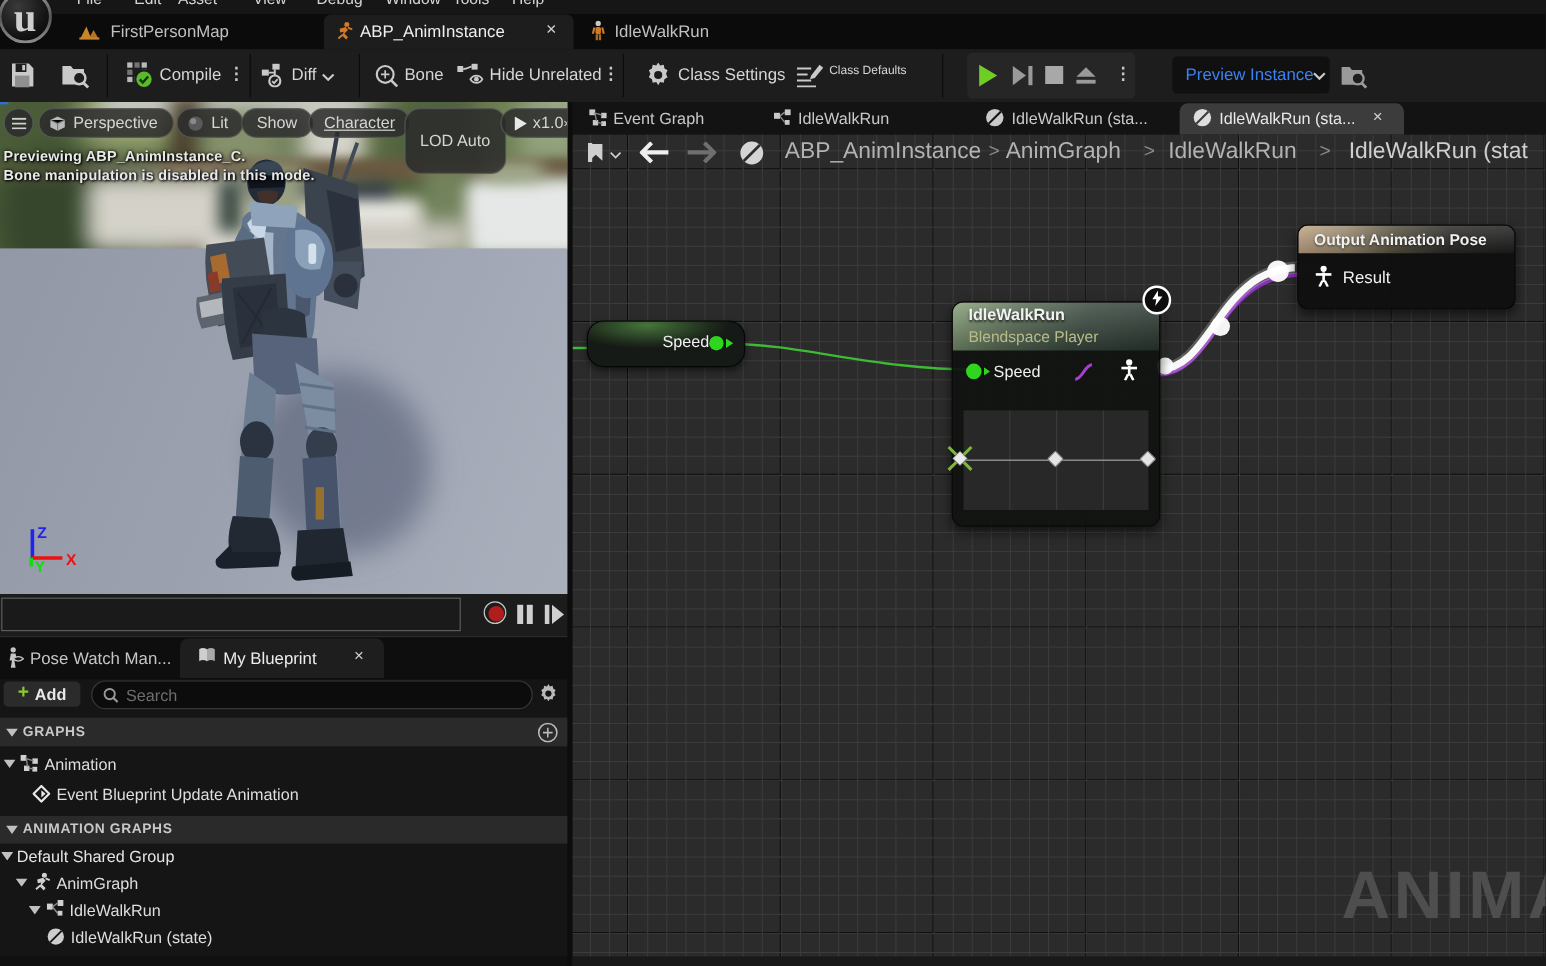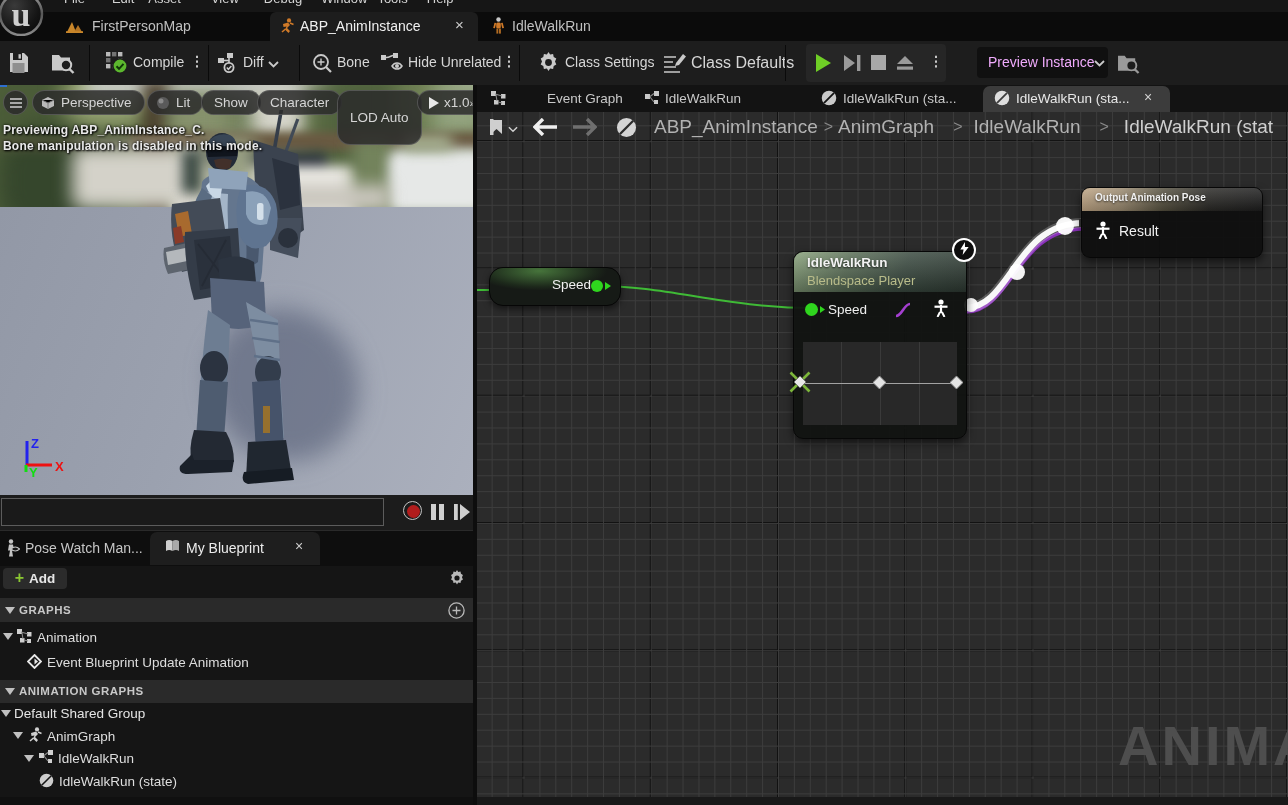--- a/index.html
+++ b/index.html
@@ -130,40 +130,40 @@
   <svg class="abs" style="left:538px;top:11px;" width="21" height="21" viewBox="0 0 21 21">
     <path d="M10.5 0 l1.6 2.6 3-.6 .6 3 2.6 1.6 -1.3 2.9 1.3 2.9 -2.6 1.6 -.6 3 -3-.6 -1.6 2.6 -1.6-2.6 -3 .6 -.6-3 -2.6-1.6 1.3-2.9 -1.3-2.9 2.6-1.6 .6-3 3 .6 Z" fill="#c9c9c9"></path>
     <circle cx="10.5" cy="10.5" r="3.4" fill="#1d1d1d"></circle>
   </svg>
   <div class="abs" style="left:565px;top:13px;color:#d6d6d6;font-size:14px;">Class Settings</div>
 
   <svg class="abs" style="left:664px;top:12px;" width="22" height="20" viewBox="0 0 22 20">
     <path d="M0 4 h12 M0 9 h9 M0 14 h12 M0 19 h16" stroke="#c9c9c9" stroke-width="1.7"></path>
     <path d="M12 10 L19 1 L22 3.5 L15 12 L11 13 Z" fill="#c9c9c9"></path>
   </svg>
-  <div class="abs" style="left:691px;top:13px;color:#d6d6d6;font-size:16px;">Class Defaults</div>
+  <div class="abs" style="left:691px;top:13px;color:#d6d6d6;font-size:10px;">Class Defaults</div>
   <div class="abs" style="left:785px;top:4px;width:1px;height:36px;background:#0a0a0a;"></div>
 
   <div class="abs" style="left:806px;top:3px;width:140px;height:38px;background:#262626;border-radius:4px;"></div>
   <svg class="abs" style="left:813px;top:12px;" width="20" height="20" viewBox="0 0 20 20">
       <path d="M3 1 L18 10 L3 19 Z" fill="#6fce26"></path>
     </svg>
   <svg class="abs" style="left:843px;top:13px;" width="19" height="18" viewBox="0 0 19 18">
       <path d="M1 1 L12 9 L1 17 Z" fill="#9a9a9a"></path>
       <rect x="14" y="1" width="3.4" height="16" fill="#9a9a9a"></rect>
     </svg>
   <rect class="abs" style="left:871px;top:14px;width:15px;height:15px;background:#a8a8a8;"></rect>
   <svg class="abs" style="left:896px;top:13px;" width="18" height="17" viewBox="0 0 18 17">
       <path d="M1 10 L9 2 L17 10 Z" fill="#9a9a9a"></path>
       <rect x="1" y="12.5" width="16" height="3.2" fill="#9a9a9a"></rect>
     </svg>
   <div class="abs" style="left:929px;top:12px;color:#c9c9c9;font-size:14px;font-weight:bold;">⋮</div>
 
   <div class="abs" style="left:977px;top:6px;width:131px;height:31px;background:#101010;border-radius:4px;"></div>
-  <div class="abs" style="left:988px;top:13px;color:#f0abfc;font-size:14px;">Preview Instance</div>
+  <div class="abs" style="left:988px;top:13px;color:#3b82f6;font-size:14px;">Preview Instance</div>
   <svg class="abs" style="left:1094px;top:19px;" width="11" height="7" viewBox="0 0 11 7">
       <path d="M1 1 l4.5 4.5 L10 1" stroke="#c9c9c9" stroke-width="1.8" fill="none"></path>
     </svg>
   <svg class="abs" style="left:1117px;top:12px;" width="24" height="21" viewBox="0 0 25 22">
     <path d="M1 3 h7 l2 2.5 h9 v13 h-18 Z" fill="#9a9a9a"></path>
     <circle cx="15" cy="13" r="5.2" fill="#1d1d1d" stroke="#9a9a9a" stroke-width="2"></circle>
     <line x1="18.5" y1="17" x2="22.5" y2="21" stroke="#9a9a9a" stroke-width="2.4"></line>
   </svg>
 </div>
 
@@ -271,21 +271,21 @@
       Perspective
     </div>
     <div class="abs row" style="left:147px;top:0;height:23px;padding:0 12px 0 8px;background:rgba(42,42,42,.85);border:1px solid rgba(130,130,130,.45);border-radius:13px;">
       <svg width="14" height="14" viewBox="0 0 14 14" style="margin-right:6px;">
           <circle cx="7" cy="7" r="6" fill="#5a5a5a"></circle>
           <circle cx="5" cy="5" r="2.5" fill="#8a8a8a"></circle>
         </svg>
       Lit
     </div>
     <div class="abs row" style="left:201px;top:0;height:23px;padding:0 12px;background:rgba(42,42,42,.85);border:1px solid rgba(130,130,130,.45);border-radius:13px;">Show</div>
-    <div class="abs row" style="left:257px;top:0;height:23px;padding:0 12px;background:rgba(42,42,42,.85);border:1px solid rgba(130,130,130,.45);border-radius:13px;">Character</div>
+    <div class="abs row" style="left:257px;top:0;height:23px;padding:0 12px;background:rgba(42,42,42,.85);border:1px solid rgba(130,130,130,.45);border-radius:13px;text-decoration:underline;">Character</div>
     <div class="abs row" style="left:337px;top:0;height:23px;padding:15px 12px;background:rgba(42,42,42,.85);border:1px solid rgba(130,130,130,.45);border-radius:13px;">LOD Auto</div>
     <div class="abs row" style="left:417px;top:0;height:23px;padding:0 10px;background:rgba(42,42,42,.85);border:1px solid rgba(130,130,130,.45);border-radius:13px;">
       <svg width="11" height="12" viewBox="0 0 11 12" style="margin-right:5px;">
           <path d="M1 0 L11 6 L1 12 Z" fill="#e8e8e8"></path>
         </svg>
       x1.0<span style="font-size:11px;">»</span>
     </div>
   </div>
 
   <div class="abs" style="left:3px;top:38px;color:#e9e9e9;font-size:12px;font-weight:bold;letter-spacing:.2px;text-shadow:1px 1px 2px #000,0 0 3px #000;">Previewing ABP_AnimInstance_C.</div>
@@ -327,20 +327,27 @@
   <div class="abs" style="left:25px;top:10px;color:#c6c6c6;font-size:14px;">Pose Watch Man...</div>
   <svg class="abs" style="left:165px;top:9px;" width="15" height="14" viewBox="0 0 15 14">
     <path d="M1 2 Q4 0 7.5 2 L7.5 12 Q4 10 1 12 Z" fill="#cfcfcf"></path>
       <path d="M14 2 Q11 0 7.5 2 L7.5 12 Q11 10 14 12 Z" fill="#a9a9a9"></path>
   </svg>
   <div class="abs" style="left:186px;top:10px;color:#ececec;font-size:14px;">My Blueprint</div>
   <div class="abs" style="left:295px;top:8px;color:#cfcfcf;font-size:14px;">×</div>
 
   <div class="abs row" style="left:3px;top:38px;width:64px;height:21px;background:#2b2b2b;border-radius:4px;justify-content:center;color:#e8e8e8;font-size:13.5px;font-weight:bold;">
     <span style="color:#8bc832;font-size:16px;font-weight:bold;margin-right:5px;margin-top:-2px;">+</span>Add
+  </div>
+  <div class="abs row" style="left:76px;top:37px;width:366px;height:22px;background:#0c0c0c;border:1px solid #383838;border-radius:12px;">
+    <svg style="margin-left:9px;" width="13" height="13" viewBox="0 0 13 13">
+        <circle cx="5.4" cy="5.4" r="4.3" fill="none" stroke="#9a9a9a" stroke-width="1.6"></circle>
+        <line x1="8.6" y1="8.6" x2="12" y2="12" stroke="#9a9a9a" stroke-width="1.8"></line>
+      </svg>
+    <span style="color:#6e6e6e;font-size:13.5px;margin-left:6px;">Search</span>
   </div>
   <svg class="abs" style="left:449px;top:40px;" width="16" height="16" viewBox="0 0 21 21">
     <path d="M10.5 0 l1.6 2.6 3-.6 .6 3 2.6 1.6 -1.3 2.9 1.3 2.9 -2.6 1.6 -.6 3 -3-.6 -1.6 2.6 -1.6-2.6 -3 .6 -.6-3 -2.6-1.6 1.3-2.9 -1.3-2.9 2.6-1.6 .6-3 3 .6 Z" fill="#b9b9b9"></path>
     <circle cx="10.5" cy="10.5" r="3.4" fill="#151515"></circle>
   </svg>
 
   <div class="abs" style="left:0;top:68px;width:473px;height:24px;background:#2a2a2a;"></div>
   <svg class="abs" style="left:5px;top:77px;" width="10" height="7" viewBox="0 0 10 7">
       <path d="M0 0 h10 L5 7 Z" fill="#c0c0c0"></path>
     </svg>
@@ -425,21 +432,21 @@
   <div class="abs" style="left:506px;top:1px;width:187px;height:26px;background:#3c3c3c;border-radius:7px 7px 0 0;"></div>
   <svg class="abs" style="left:14px;top:6px;" width="15" height="15" viewBox="0 0 15 15">
     <g fill="#c9c9c9">
         <rect x="0" y="0" width="5" height="5"></rect>
         <rect x="10" y="3" width="4.5" height="4.5"></rect>
         <rect x="3" y="9" width="4.5" height="4.5"></rect>
         <rect x="10" y="10" width="4" height="4"></rect>
       </g>
     <path d="M4 3 L11 5 M5 4 L6 10 M7 11 L11 12" stroke="#8a8a8a" stroke-width="1.1"></path>
   </svg>
-  <div class="abs" style="left:34px;top:6px;color:#c9c9c9;font-size:13.5px;margin-left:36px;">Event Graph</div>
+  <div class="abs" style="left:34px;top:6px;color:#c9c9c9;font-size:13.5px;">Event Graph</div>
   <svg class="abs" style="left:168px;top:6px;" width="14" height="14" viewBox="0 0 14 14">
     <rect x="0" y="3" width="5" height="5" fill="#c9c9c9"></rect>
       <rect x="9" y="0" width="5" height="5" fill="#c9c9c9"></rect>
       <rect x="9" y="9" width="4" height="4" fill="#c9c9c9"></rect>
     <path d="M5 5.5 L9 2.5 M5 6 L9 11" stroke="#8a8a8a" stroke-width="1.2"></path>
   </svg>
   <div class="abs" style="left:188px;top:6px;color:#c9c9c9;font-size:13.5px;">IdleWalkRun</div>
   <svg class="abs" style="left:344px;top:5px;" width="16" height="16" viewBox="0 0 15 15">
     <circle cx="7.5" cy="7.5" r="6.8" fill="#c9c9c9"></circle>
       <path d="M2.7 12.3 L12.3 2.7" stroke="#131313" stroke-width="1.6"></path>
@@ -542,21 +549,21 @@
 
   <div class="abs" style="left:475px;top:153px;width:20px;height:20px;background:#0d0d0d;border:2.6px solid #fff;border-radius:50%;"></div>
   <svg class="abs" style="left:483px;top:157px;" width="9" height="13" viewBox="0 0 9 14">
       <path d="M5 0 L0 8 L3.5 8 L2.5 14 L9 5.5 L5 5.5 Z" fill="#fff"></path>
     </svg>
 
   <div class="abs" style="left:604px;top:102px;width:180px;height:69px;background:rgba(14,14,14,.93);border:1px solid #070707;border-radius:9px;box-shadow:0 4px 9px rgba(0,0,0,.55);overflow:hidden;">
     <div class="abs" style="left:0;top:0;width:100%;height:23px;background:linear-gradient(90deg,#c0a685 0%,#9a8a70 22%,#55503f 45%,#2a2926 70%,#1e1e1e 100%);">
       <div class="abs" style="left:0;top:0;width:100%;height:100%;background:linear-gradient(rgba(255,255,255,.16),rgba(0,0,0,.2));"></div>
     </div>
-    <div class="abs" style="left:13px;top:4px;color:#f0f0f0;font-size:10px;font-weight:bold;text-shadow:0 1px 2px rgba(0,0,0,.6);">Output Animation Pose</div>
+    <div class="abs" style="left:13px;top:4px;color:#f0f0f0;font-size:13px;font-weight:bold;text-shadow:0 1px 2px rgba(0,0,0,.6);">Output Animation Pose</div>
     <svg class="abs" style="left:13px;top:33px;" width="16" height="18" viewBox="0 0 16 18">
       <circle cx="8" cy="3" r="2.6" fill="#fff"></circle>
         <rect x="6.9" y="6" width="2.2" height="8" fill="#fff"></rect>
         <rect x="1.5" y="6.6" width="13" height="2.2" fill="#fff"></rect>
         <path d="M7 13 l-2.5 5 M9 13 l2.5 5" stroke="#fff" stroke-width="2"></path>
     </svg>
     <div class="abs" style="left:37px;top:35px;color:#f0f0f0;font-size:14px;">Result</div>
   </div>
 
   <div class="abs" style="left:641px;top:628px;color:#4e4e4e;font-size:56px;font-weight:bold;letter-spacing:3px;">ANIMA</div>

